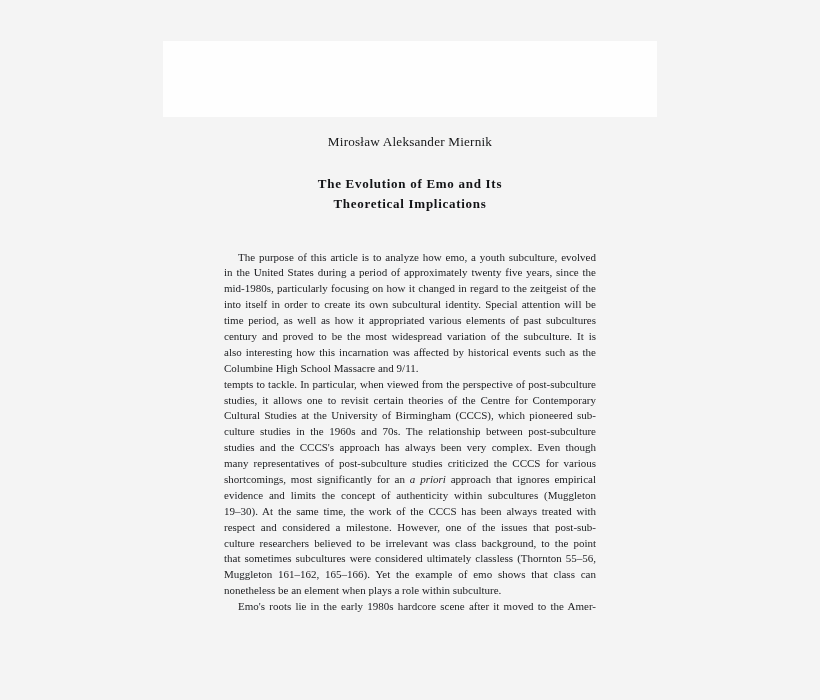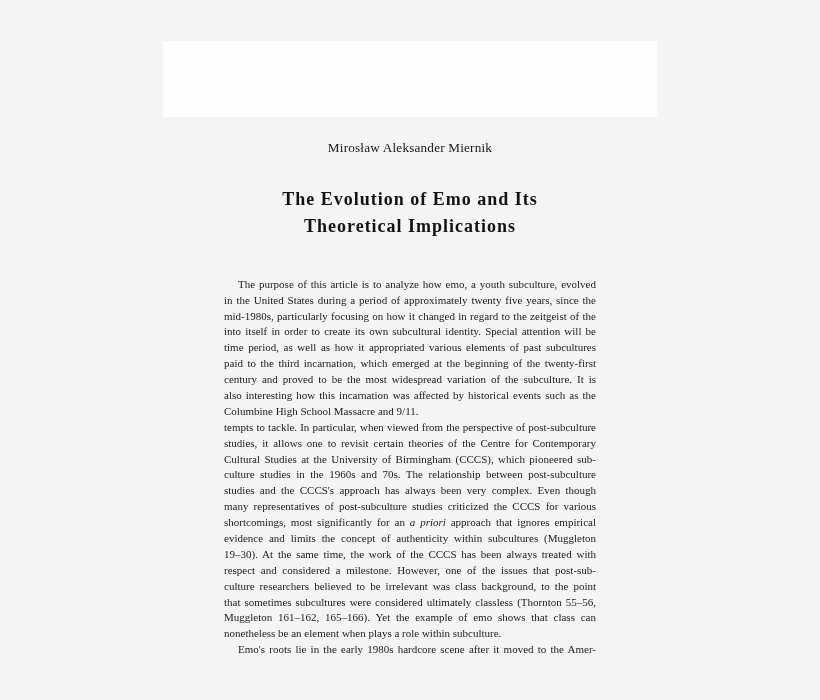--- a/index.html
+++ b/index.html
@@ -35,29 +35,29 @@
     position: absolute;
     left: 224px;
     top: 128px;
     width: 372px;
   }
 
   .author {
     text-align: center;
     font-size: 13.2px;
     letter-spacing: 0.015em;
-    margin: 8px;
+    margin: 2px;
     padding-top: 4px;
     color: #17181a;
   }
 
   .title {
     text-align: center;
     font-weight: bold;
-    font-size: 18px;
+    font-size: 13px;
     line-height: 1.52;
     margin: 0;
     padding-top: 22px;
     letter-spacing: 0.055em;
     color: #121316;
   }
   .title .tline {
     display: block;
   }
 
@@ -106,21 +106,20 @@
     </div>
 
     <div class="body-text">
 
       <p class="para">
         <span class="ln just indent">The purpose of this article is to analyze how emo, a youth subculture, evolved</span>
         <span class="ln just">in the United States during a period of approximately twenty five years, since the</span>
         <span class="ln just">mid-1980s, particularly focusing on how it changed in regard to the zeitgeist of the</span>
         <span class="ln just">into itself in order to create its own subcultural identity. Special attention will be</span>
         <span class="ln just">time period, as well as how it appropriated various elements of past subcultures</span>
-        <span class="ln just">paid to the third incarnation, which emerged at the beginning of the twenty-first</span>
         <span class="ln just">century and proved to be the most widespread variation of the subculture. It is</span>
         <span class="ln just">also interesting how this incarnation was affected by historical events such as the</span>
         <span class="ln">Columbine High School Massacre and 9/11.</span>
       </p>
 
       <p class="para">
         <span class="ln just">tempts to tackle. In particular, when viewed from the perspective of post-subculture</span>
         <span class="ln just">studies, it allows one to revisit certain theories of the Centre for Contemporary</span>
         <span class="ln just">Cultural Studies at the University of Birmingham (CCCS), which pioneered sub-</span>
         <span class="ln just">culture studies in the 1960s and 70s. The relationship between post-subculture</span>

